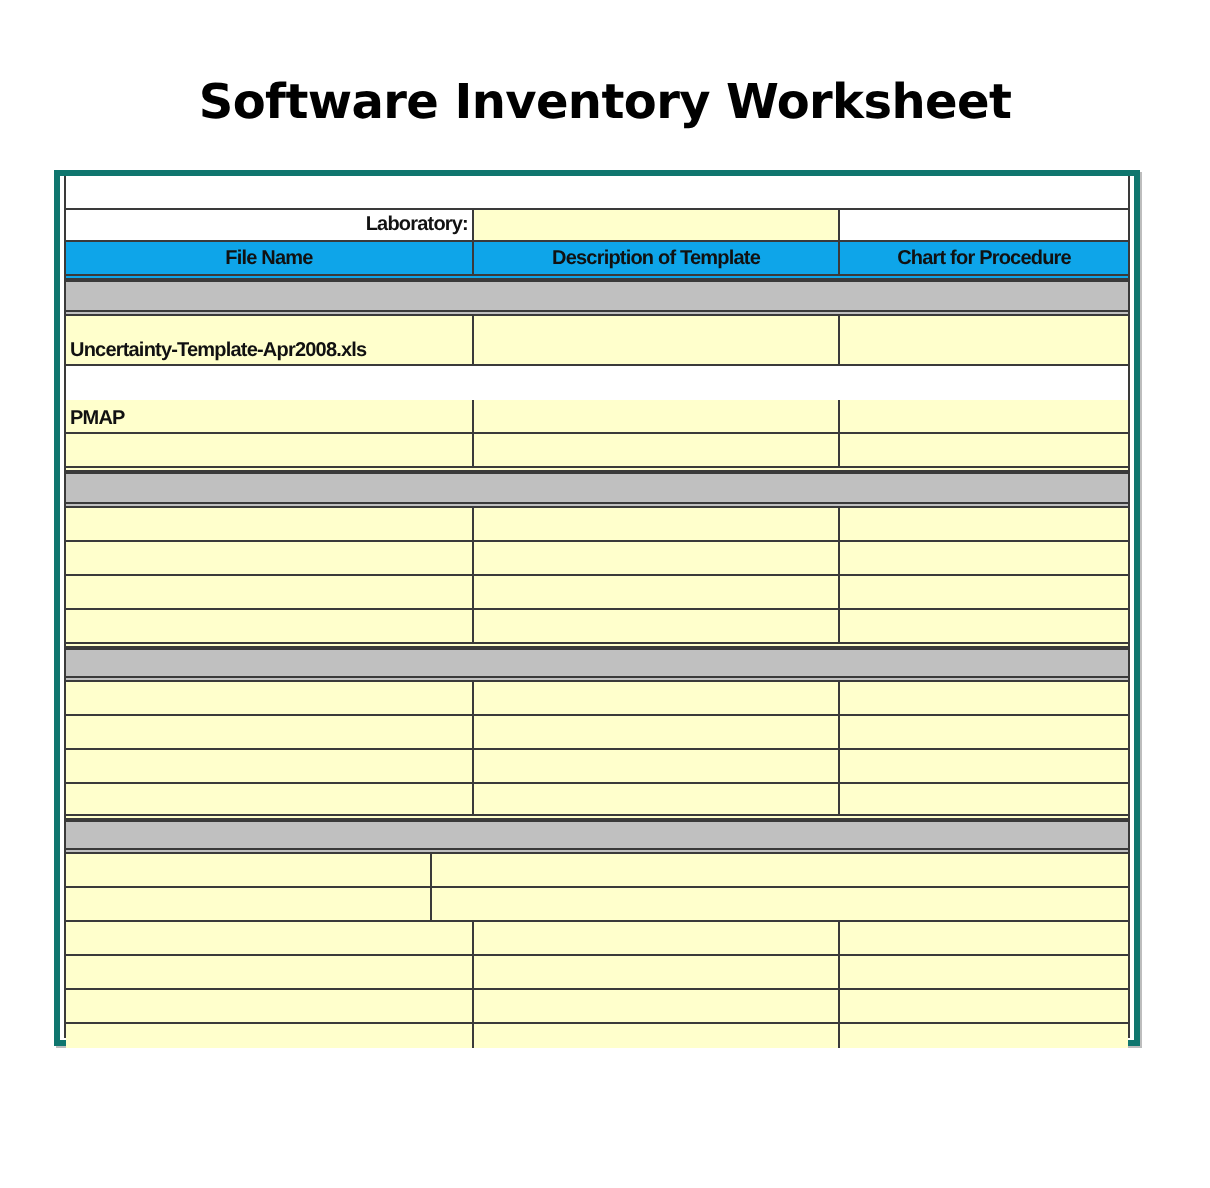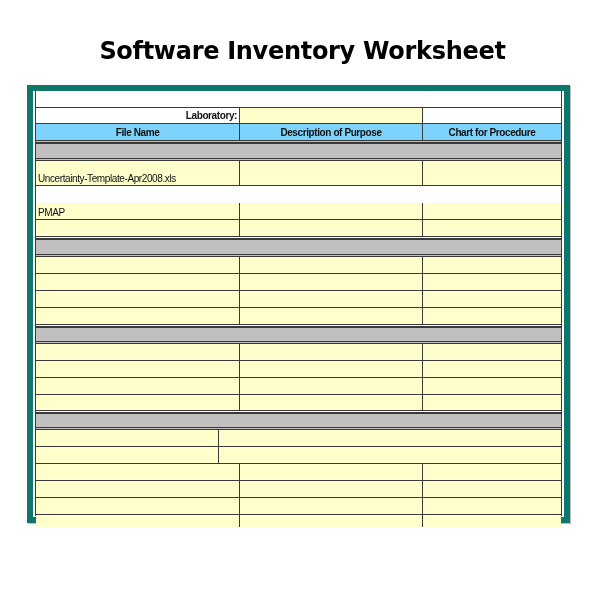--- a/index.html
+++ b/index.html
@@ -4,39 +4,39 @@
 <style>
   html, body { margin: 0; padding: 0; background: #ffffff; }
   body { width: 605px; height: 594px; position: relative; overflow: hidden; }
   .title {
     position: absolute; left: 0; top: 37px; width: 605px; text-align: center;
     font-family: "DejaVu Sans", sans-serif; font-weight: bold; font-size: 24px;
     color: #000000; letter-spacing: -0.3px;
   }
   .sheet {
     position: absolute; left: 27px; top: 85px; width: 543px; height: 438px;
-    border: 6px solid #0f766e; box-sizing: border-box; background: #fff;
+    border: 3px solid #0f766e; box-sizing: border-box; background: #fff;
     box-shadow: 1px 1px 0 #bdbdbd;
   }
   .sheet-inner {
     position: absolute; left: 2px; top: 0; right: 2px; bottom: 1px;
     border-left: 1px solid #3a3a3a; border-right: 1px solid #3a3a3a;
   }
   .row { position: absolute; left: 0; right: 0; box-sizing: border-box;
          border-bottom: 1px solid #3a3a3a; display: flex; }
   .cell { box-sizing: border-box; height: 100%; border-right: 1px solid #3a3a3a;
           font-family: "Liberation Sans", sans-serif; font-size: 10px; color: #111;
           display: flex; align-items: center; padding: 0 2px; overflow: hidden;
           letter-spacing: -0.4px; white-space: nowrap; }
   .cell:last-child { border-right: none; }
-  .c1 { width: 204px; }
+  .c1 { width: 204px; font-weight: bold; }
   .c2 { width: 183px; }
   .c3 { flex: 1; }
   .yellow { background: #ffffcc; }
-  .grey { background: #7dd3fc; }
+  .grey { background: #0ea5e9; }
   .white { background: #ffffff; }
   .hdr .cell { justify-content: center; font-weight: bold; font-size: 10px; }
   .lab-label { justify-content: flex-end; font-weight: bold; }
   .section { background: #c0c0c0; border-top: 1px solid #3a3a3a; }
   .double { border-bottom: 3px double #3a3a3a; }
   .data .cell { align-items: flex-end; padding-bottom: 1px; }
 </style>
 </head>
 <body>
 
@@ -48,21 +48,21 @@
     <div class="row white" style="top:0;height:17px;"></div>
 
     <div class="row" style="top:17px;height:16px;">
       <div class="cell c1 white lab-label">Laboratory:</div>
       <div class="cell c2 yellow"></div>
       <div class="cell c3 white"></div>
     </div>
 
     <div class="row hdr grey double" style="top:33px;height:19px;">
       <div class="cell c1">File Name</div>
-      <div class="cell c2">Description of Purpose</div>
+      <div class="cell c2">Description of Template</div>
       <div class="cell c3">Chart for Procedure</div>
     </div>
 
     <div class="row section double" style="top:52px;height:18px;"></div>
     <div class="row yellow data" style="top:70px;height:25px;">
       <div class="cell c1">Uncertainty-Template-Apr2008.xls</div>
       <div class="cell c2"></div>
       <div class="cell c3"></div>
     </div>
     <div class="row yellow data" style="top:112px;height:17px;">

